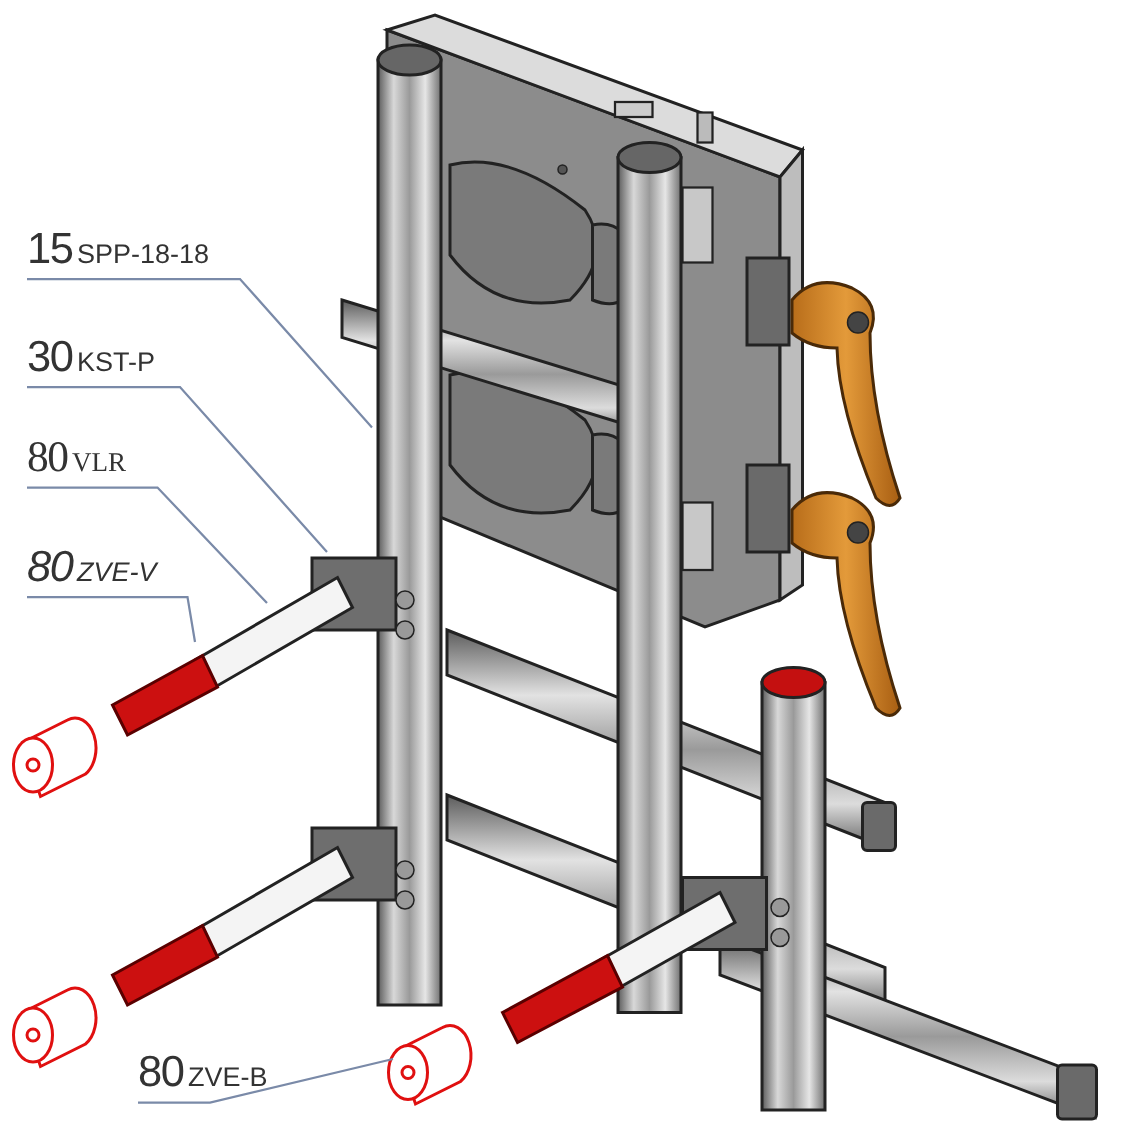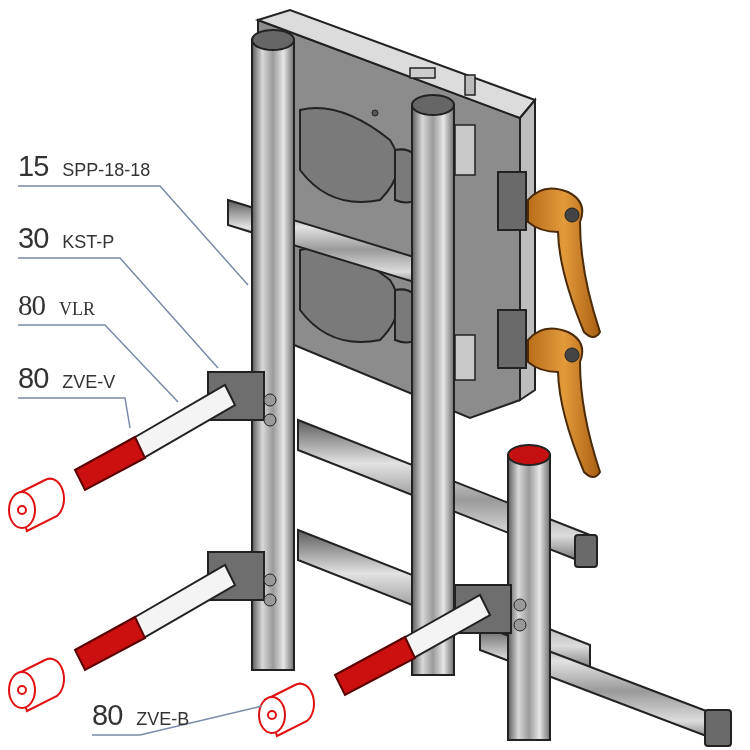--- a/index.html
+++ b/index.html
@@ -1,20 +1,20 @@
 <!DOCTYPE html>
 <html><head>
 <meta charset="utf-8">
 <style>
   html, body { margin:0; padding:0; background:#ffffff; }
   body { width:750px; height:750px; position:relative; overflow:hidden; font-family:"Liberation Sans", sans-serif; }
   #diagram { position:absolute; left:0; top:0; width:750px; height:750px; }
   .callout { position:absolute; color:#333333; white-space:nowrap; }
   .callout .qty { font-size:29px; letter-spacing:-1px;margin-top:29px; }
-  .callout .code { font-size:18px; margin-left:14px; }
+  .callout .code { font-size:18px; margin-left:3px; }
 </style>
 </head>
 <body>
 
 <svg id="diagram" viewBox="0 0 750 750" xmlns="http://www.w3.org/2000/svg">
   <defs>
     <linearGradient id="prof" x1="0" x2="1" y1="0" y2="0">
       <stop offset="0" stop-color="#5c5c5c"></stop>
       <stop offset="0.25" stop-color="#d8d8d8"></stop>
       <stop offset="0.5" stop-color="#9a9a9a"></stop>
@@ -127,18 +127,18 @@
 
 <div class="callout" style="left:18px;top:150px;">
   <span class="qty">15</span><span class="code">SPP-18-18</span>
 </div>
 <div class="callout" style="left:18px;top:222px;">
   <span class="qty">30</span><span class="code">KST-P</span>
 </div>
 <div class="callout" style="left:18px;top:289px;font-family:Liberation Serif, serif;">
   <span class="qty">80</span><span class="code">VLR</span>
 </div>
-<div class="callout" style="left:18px;top:362px;">
+<div class="callout" style="left:18px;top:362px;font-style:italic;">
   <span class="qty">80</span><span class="code">ZVE-V</span>
 </div>
 <div class="callout" style="left:92px;top:699px;">
   <span class="qty">80</span><span class="code">ZVE-B</span>
 </div>
 
 </body></html>

